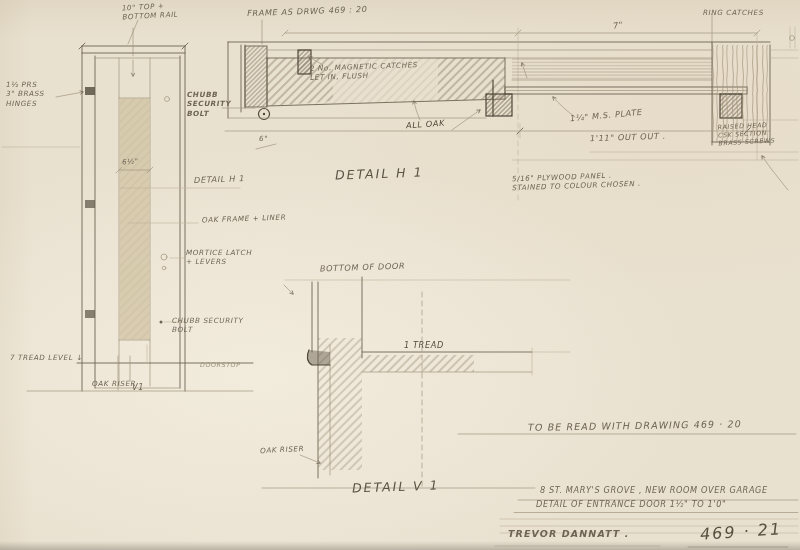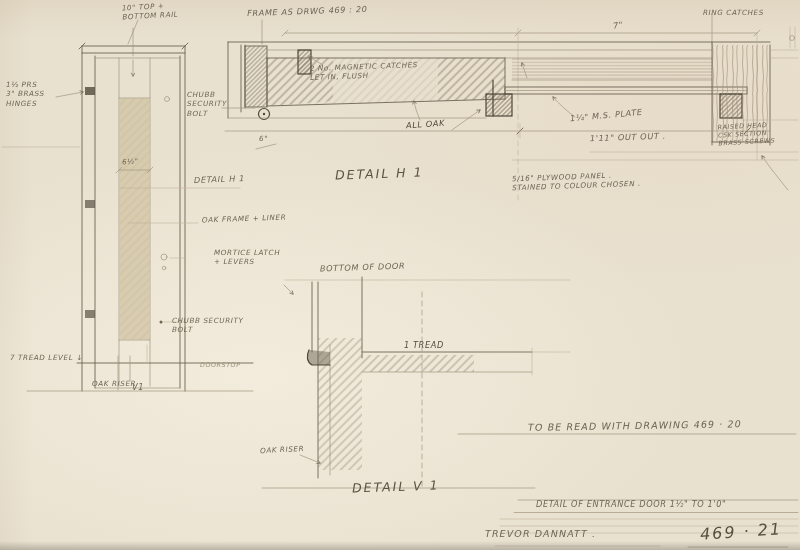--- a/index.html
+++ b/index.html
@@ -222,47 +222,48 @@
   <div class="lbl t7" style="left:122px;top:2px;transform:rotate(-3deg);">10" TOP +
 BOTTOM RAIL</div>
   <div class="lbl t8" style="left:247px;top:6px;transform:rotate(-2deg);">FRAME  AS DRWG  469 : 20</div>
   <div class="lbl t7" style="left:703px;top:8px;">RING CATCHES</div>
   <div class="lbl t8" style="left:613px;top:20px;transform:rotate(-8deg);">7"</div>
   <div class="lbl t7" style="left:310px;top:62px;transform:rotate(-2deg);">2 No. MAGNETIC CATCHES
 LET IN, FLUSH</div>
   <div class="lbl t7" style="left:6px;top:80px;">1½ PRS
 3" BRASS
 HINGES</div>
-  <div class="lbl t7" style="left:187px;top:90px;">CHUBB
+  <div class="lbl t7" style="left:187px;top:90px;font-weight:bold;">CHUBB
 SECURITY
 BOLT</div>
   <div class="lbl t7" style="left:259px;top:134px;">6"</div>
   <div class="lbl t8 dark" style="left:406px;top:119px;transform:rotate(-4deg);">ALL OAK</div>
   <div class="lbl t8" style="left:570px;top:110px;transform:rotate(-5deg);">1¼" M.S. PLATE</div>
   <div class="lbl t8" style="left:590px;top:132px;transform:rotate(-2deg);">1'11"  OUT OUT .</div>
   <div class="lbl t6" style="left:718px;top:122px;transform:rotate(-3deg);">RAISED HEAD
 CSK SECTION
 BRASS SCREWS</div>
   <div class="lbl t7" style="left:122px;top:157px;transform:rotate(-4deg);">6½"</div>
   <div class="lbl t8" style="left:194px;top:174px;transform:rotate(-2deg);">DETAIL H 1</div>
   <div class="lbl t12" style="left:335px;top:166px;transform:rotate(-2deg);">DETAIL  H 1</div>
   <div class="lbl t7" style="left:512px;top:172px;transform:rotate(-2deg);">5/16" PLYWOOD PANEL .
 STAINED TO COLOUR CHOSEN .</div>
   <div class="lbl t7" style="left:202px;top:214px;transform:rotate(-2deg);">OAK FRAME + LINER</div>
-  <div class="lbl t7" style="left:186px;top:248px;margin-left:28px;">MORTICE LATCH
+  <div class="lbl t7" style="left:186px;top:248px;">MORTICE LATCH
 + LEVERS</div>
   <div class="lbl t7" style="left:172px;top:316px;">CHUBB SECURITY
 BOLT</div>
   <div class="lbl t7" style="left:10px;top:353px;">7   TREAD LEVEL ↓</div>
   <div class="lbl t8" style="left:132px;top:370px;margin-top:12px;">V1</div>
   <div class="lbl t7" style="left:92px;top:379px;">OAK RISER</div>
   <div class="lbl t6 faint" style="left:200px;top:361px;">DOORSTOP</div>
   <div class="lbl t8" style="left:320px;top:262px;transform:rotate(-2deg);">BOTTOM OF DOOR</div>
   <div class="lbl t8 dark" style="left:404px;top:340px;">1 TREAD</div>
   <div class="lbl t7" style="left:260px;top:445px;transform:rotate(-3deg);">OAK RISER</div>
   <div class="lbl t12" style="left:352px;top:479px;transform:rotate(-2deg);">DETAIL  V 1</div>
   <div class="lbl t9" style="left:528px;top:420px;transform:rotate(-1deg);">TO BE READ WITH  DRAWING  469 · 20</div>
+  <div class="lbl t8" style="left:540px;top:485px;">8 ST. MARY'S GROVE , NEW ROOM OVER GARAGE</div>
   <div class="lbl t8" style="left:536px;top:499px;">DETAIL OF ENTRANCE DOOR   1½" TO 1'0"</div>
-  <div class="lbl t9" style="left:485px;top:528px;">TREVOR DANNATT .</div>
+  <div class="lbl t9" style="left:508px;top:528px;font-weight:bold;">TREVOR DANNATT .</div>
   <div class="lbl t16" style="left:700px;top:522px;transform:rotate(-4deg);">469 · 21</div>
 
   <div class="bottom-edge"></div>
 </div>
 
 </body></html>

